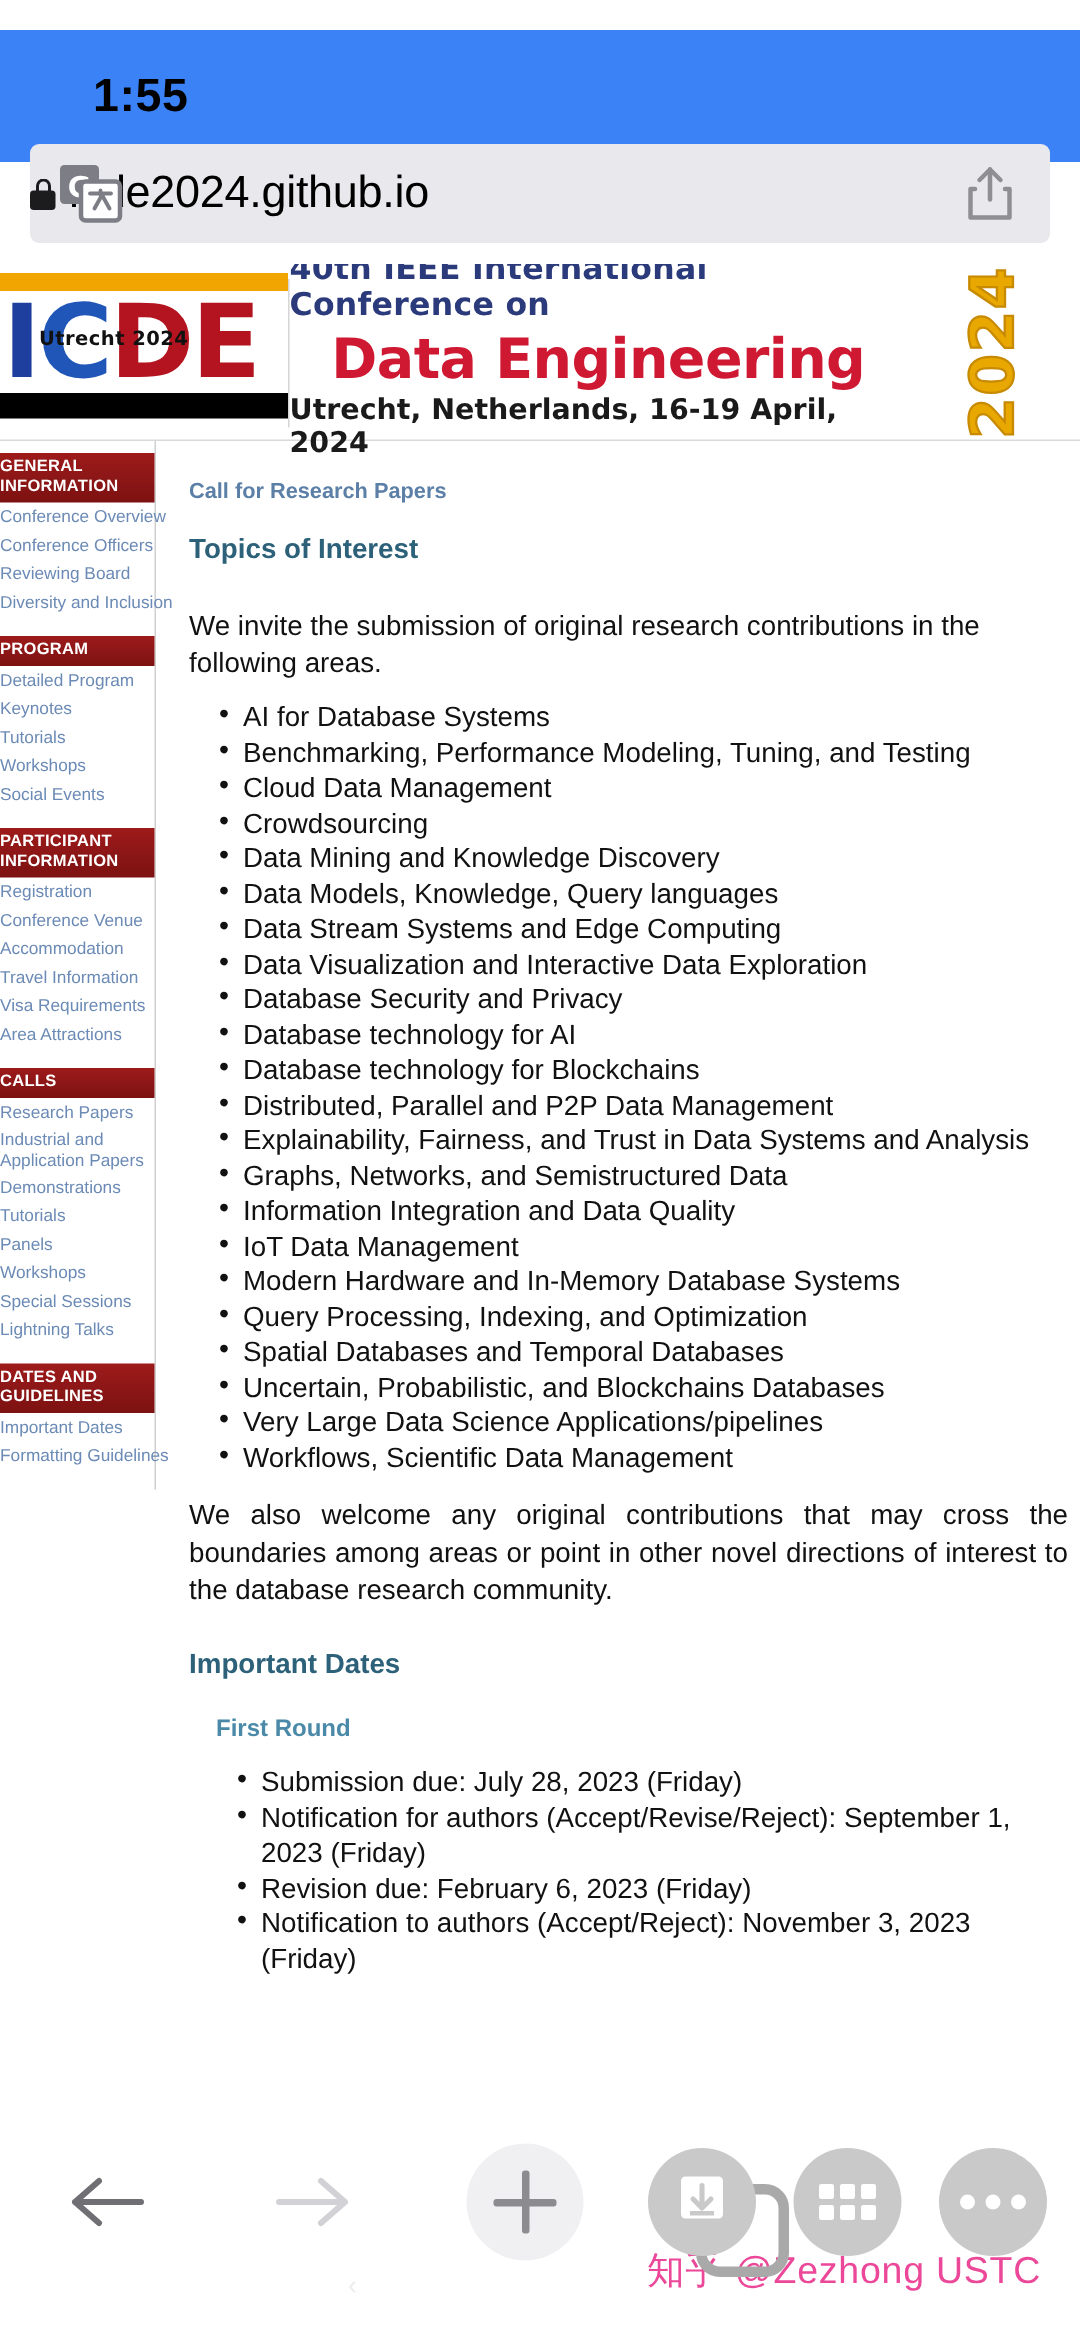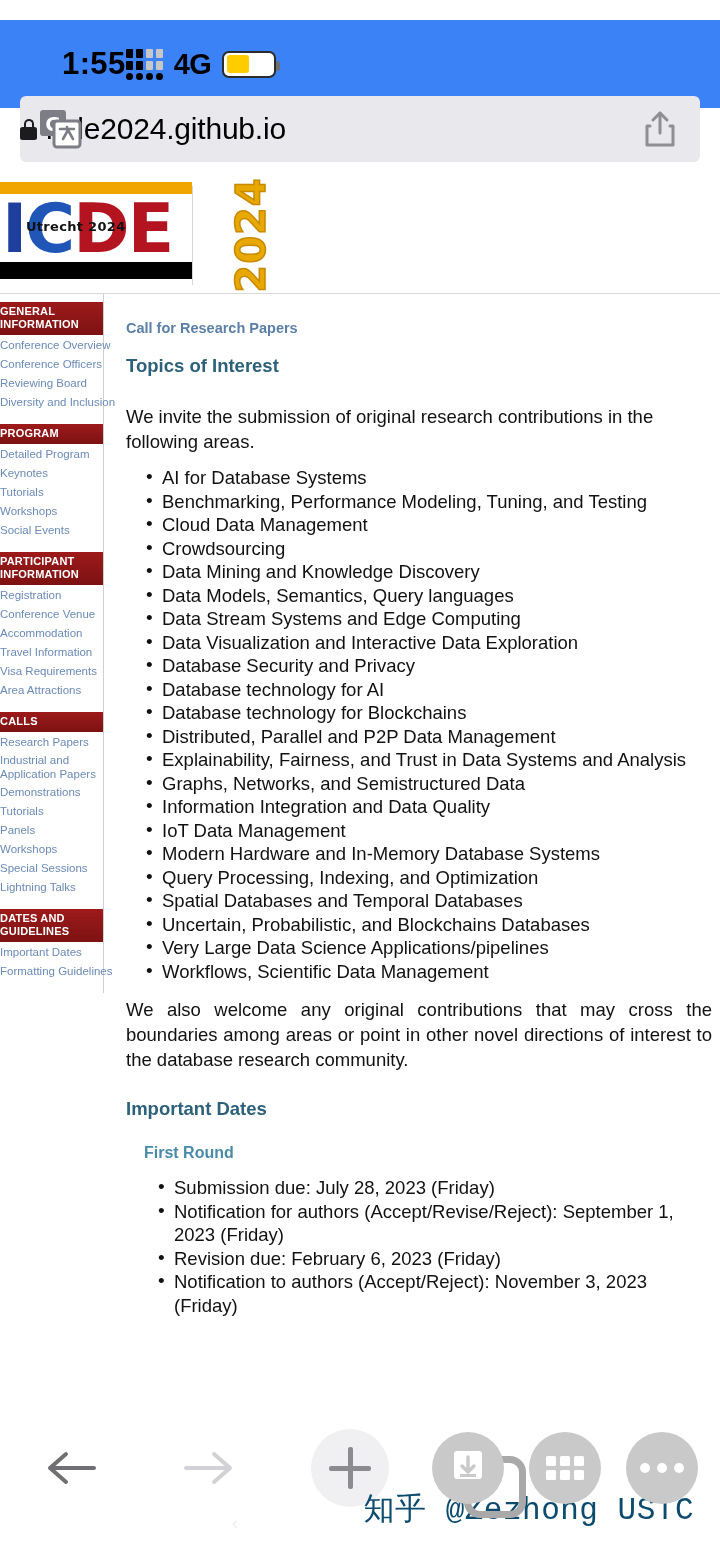--- a/index.html
+++ b/index.html
@@ -307,57 +307,37 @@
   .grid-icon {
     display: grid; grid-template-columns: repeat(3, 10px);
     grid-template-rows: repeat(2, 10px); gap: 4px;
   }
   .grid-icon i { display: block; width: 10px; height: 10px; background: #fff; border-radius: 1.5px; }
   .dots-icon { display: flex; gap: 7px; }
   .dots-icon i { width: 10px; height: 10px; border-radius: 50%; background: #fff; }
 
   .watermark {
     position: absolute; right: 26px; bottom: 28px;
-    font-size: 31px; color: #0c4a6e;
-    font-family: Liberation Mono, monospace;
+    font-size: 25px; color: #ec4899;
+    font-family: Liberation Sans, sans-serif;
     letter-spacing: 0.5px;
     user-select: none;
   }
   .wm-dot {
     position: absolute; left: 232px; bottom: 24px;
     font-size: 18px; color: #ededed;
   }
 </style>
 </head>
 <body>
 
 <div class="phone">
 
   <div class="status-bar">
     <div class="status-time">1:55</div>
-    <div class="status-right">
-      <div class="signal-dots">
-        <i class="r1"></i>
-          <i class="r1"></i>
-          <i class="r1 dim"></i>
-          <i class="r1 dim"></i>
-        <i class="r2"></i>
-          <i class="r2"></i>
-          <i class="r2 dim"></i>
-          <i class="r2 dim"></i>
-        <i class="r3"></i>
-          <i class="r3"></i>
-          <i class="r3"></i>
-          <i class="r3"></i>
-      </div>
-      <div class="net-label">4G</div>
-      <div class="battery">
-        <div class="battery-fill" style="width:50%"></div>
-      </div>
-    </div>
   </div>
 
   <div class="urlbar-wrap">
     <div class="urlbar">
       <span class="translate-icon">
         <svg viewBox="0 0 44 42" width="44" height="42">
           <rect x="2" y="2" width="26" height="26" rx="3" fill="#7d7d86"></rect>
           <text x="15" y="23" font-family="DejaVu Sans, sans-serif" font-size="19" font-weight="bold" fill="#ffffff" text-anchor="middle">G</text>
           <rect x="16" y="13" width="26" height="26" rx="3" fill="#ffffff" stroke="#7d7d86" stroke-width="3"></rect>
           <path d="M22 21 h14 M29 19 v3 M25 31 l5 -9 l5 9" stroke="#7d7d86" stroke-width="2.6" fill="none" stroke-linecap="round"></path>
@@ -388,20 +368,25 @@
         <div class="glyphs">
           <span class="g-i">I</span>
           <span class="g-c">C</span>
           <span class="g-d">D</span>
           <span class="g-e">E</span>
         </div>
         <div class="utrecht">Utrecht 2024</div>
         <div class="botbar"></div>
       </div>
       <div class="banner-sep"></div>
+      <div class="banner-main">
+        <div class="banner-line1">40th IEEE International Conference on</div>
+        <div class="banner-line2">Data Engineering</div>
+        <div class="banner-line3">Utrecht, Netherlands, 16-19 April, 2024</div>
+      </div>
       <div class="banner-year">
         <span>2024</span>
       </div>
     </div>
 
     <div class="body-row">
 
       <nav class="sidebar">
 
         <div class="side-group first">
@@ -456,21 +441,21 @@
         <div class="crumb">Call for Research Papers</div>
         <div class="h2">Topics of Interest</div>
         <p class="para nojust">We invite the submission of original research contributions in the following areas.</p>
 
         <ul class="topics">
           <li>AI for Database Systems</li>
           <li>Benchmarking, Performance Modeling, Tuning, and Testing</li>
           <li>Cloud Data Management</li>
           <li>Crowdsourcing</li>
           <li>Data Mining and Knowledge Discovery</li>
-          <li>Data Models, Semantics, Query languages</li>
+          <li>Data Models, Knowledge, Query languages</li>
           <li>Data Stream Systems and Edge Computing</li>
           <li>Data Visualization and Interactive Data Exploration</li>
           <li>Database Security and Privacy</li>
           <li>Database technology for AI</li>
           <li>Database technology for Blockchains</li>
           <li>Distributed, Parallel and P2P Data Management</li>
           <li>Explainability, Fairness, and Trust in Data Systems and Analysis</li>
           <li>Graphs, Networks, and Semistructured Data</li>
           <li>Information Integration and Data Quality</li>
           <li>IoT Data Management</li>

